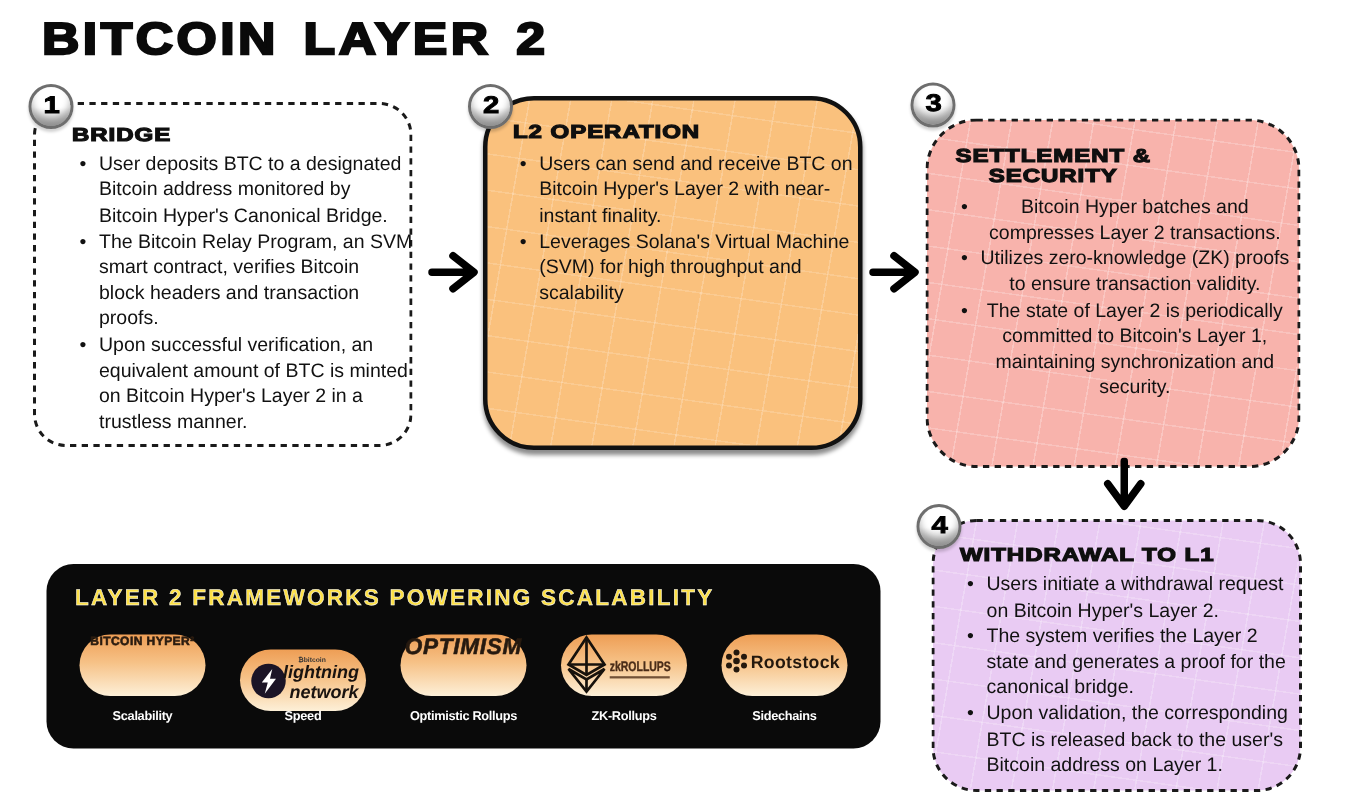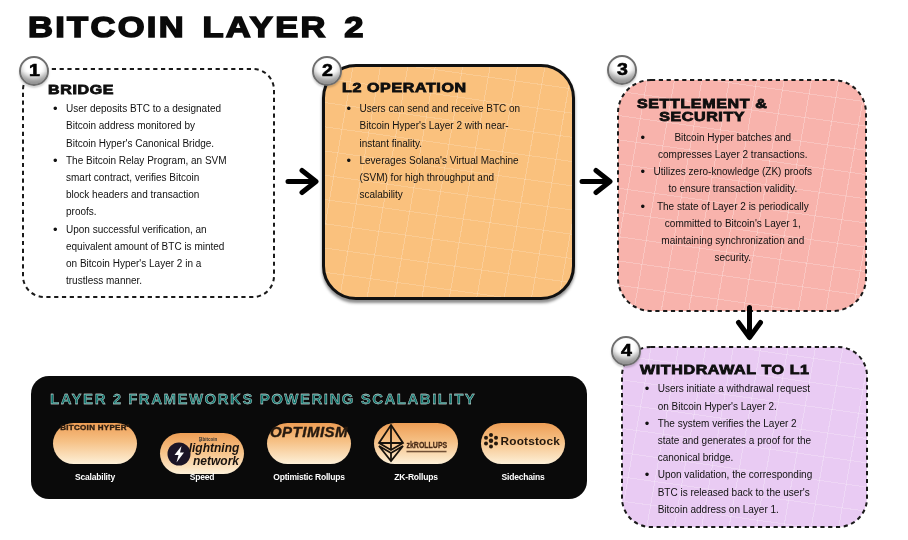--- a/index.html
+++ b/index.html
@@ -11,21 +11,21 @@
   letter-spacing:2px; word-spacing:4px; -webkit-text-stroke:1.5px #0a0a0a;
   transform:scaleX(1.15); transform-origin:left top; white-space:nowrap;
 }
 .hd {
   font-weight:bold; color:#0f0f0f; font-size:12.5px; letter-spacing:0.5px;
   -webkit-text-stroke:0.8px #0f0f0f; line-height:12.5px; white-space:nowrap;
   transform:scaleX(1.28); transform-origin:left top;
 }
 .box { border-radius:30px; }
 ul.b { list-style:none; }
-ul.b li { position:relative; font-size:10px; line-height:17.2px; color:#111; white-space:nowrap; }
+ul.b li { position:relative; font-size:13px; line-height:17.2px; color:#111; white-space:nowrap; }
 ul.b li::before { content:"\2022"; position:absolute; left:-13px; font-size:13px; }
 #box1 { left:22px; top:68px; width:253px; height:230px; }
 #box2 { left:322px; top:64px; width:253px; height:236px; background:repeating-linear-gradient(100deg, rgba(255,255,255,0.2) 0 1px, transparent 1px 27px), repeating-linear-gradient(8deg, rgba(255,255,255,0.16) 0 1px, transparent 1px 24px), #fac17d; border:3px solid #111; border-radius:34px; box-shadow:0 3px 3px rgba(0,0,0,0.45);padding-left:25px; }
 #box3 { left:617px; top:79px; width:250px; height:233px;text-align:center; }
 #box4 { left:621px; top:346px; width:247px; height:182px; }
 .num {
   width:30px; height:30px; border-radius:50%;
   background:linear-gradient(180deg,#ffffff 52%, #c6c6c6 100%);
   border:2px solid #6e6e6e;
   box-shadow:inset 0 -5px 5px rgba(0,0,0,0.28), 0 2px 2px rgba(0,0,0,0.18);
@@ -33,21 +33,21 @@
   font-weight:bold; font-size:16px; color:#000; -webkit-text-stroke:0.6px #000;
   z-index:5;
 }
 .num .nd { display:inline-block; transform:scaleX(1.22); }
 .arrow { z-index:4; }
 .mesh { position:absolute; pointer-events:none;
   background:repeating-linear-gradient(100deg, rgba(255,255,255,0.26) 0 1px, transparent 1px 27px),
              repeating-linear-gradient(8deg, rgba(255,255,255,0.22) 0 1px, transparent 1px 24px); }
 #panel { left:31px; top:376px; width:556px; height:123px; background:#0a0a0a; border-radius:18px; }
 #panel .ptitle {
-  left:19px; top:14px; color:#0f766e; font-size:15px; font-weight:bold;
+  left:19px; top:14px; color:#fde047; font-size:15px; font-weight:bold;
   letter-spacing:1.5px; -webkit-text-stroke:0.3px #fff; white-space:nowrap;
 }
 .badge {
   top:47px; width:84px; height:41px; border-radius:21px;
   background:linear-gradient(180deg,#ee9e55 0%, #f6c186 45%, #fdf0d8 100%);
   display:flex; justify-content:center;
 }
 .blabel { top:95.5px; width:84px; text-align:center; color:#fff; font-size:8.5px; font-weight:bold; letter-spacing:-0.2px; }
 </style>
 </head>

